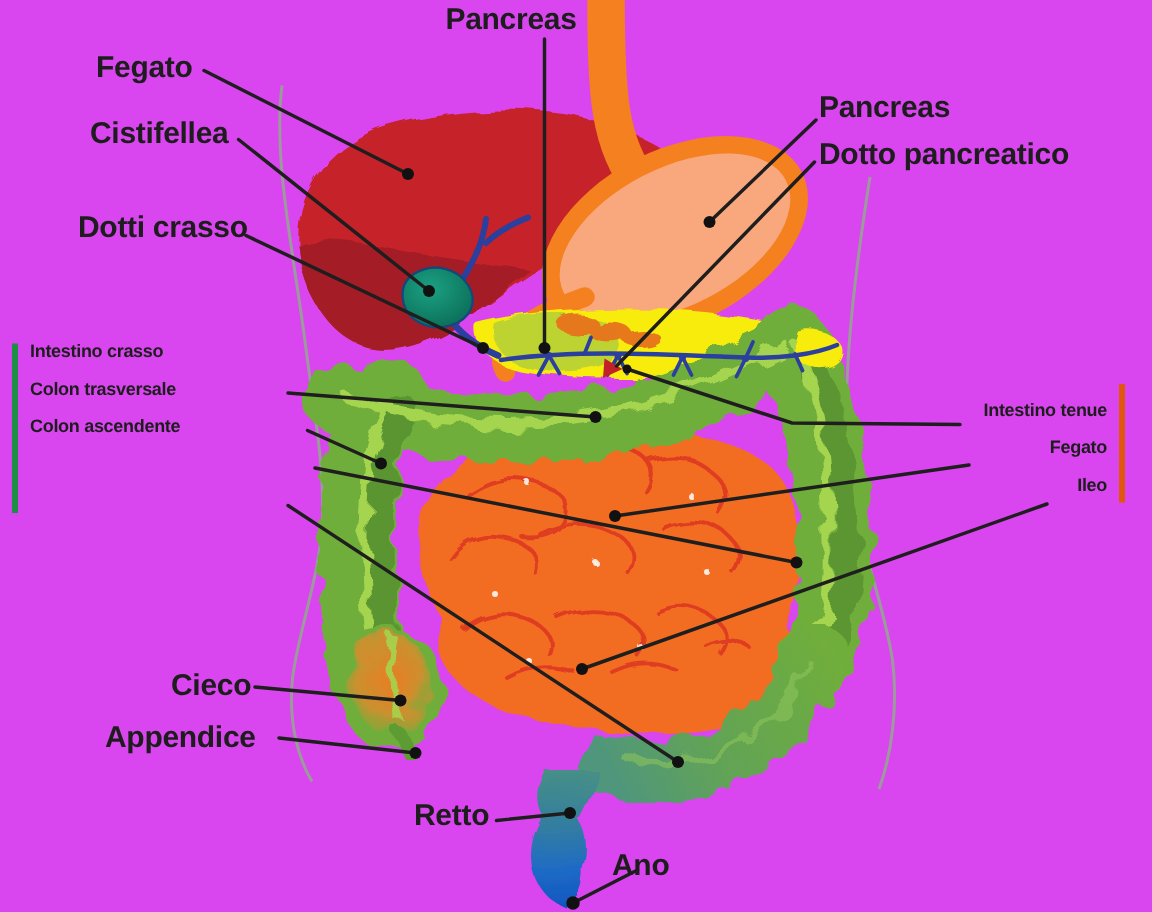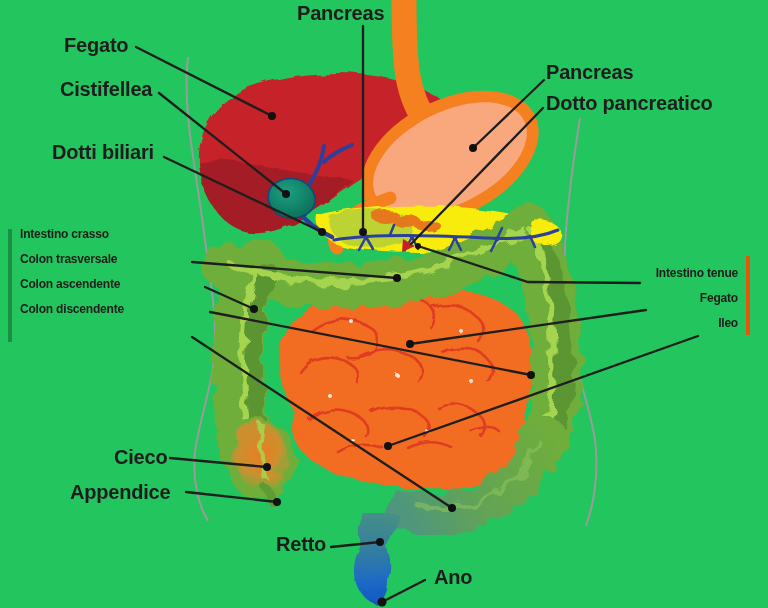--- a/index.html
+++ b/index.html
@@ -1,16 +1,16 @@
 <!DOCTYPE html>
 <html><head>
 <meta charset="utf-8">
 <style>
   html,body{margin:0;padding:0;background:#fff;}
-  #stage{position:relative;width:768px;height:608px;background:#22c55e;overflow:hidden;
+  #stage{position:relative;width:768px;height:608px;background:#d946ef;overflow:hidden;
          font-family:"Liberation Sans",sans-serif;}
   #art{position:absolute;left:0;top:0;z-index:1;}
   .lbl{position:absolute;z-index:2;font-weight:bold;font-size:20px;line-height:22px;
        color:#1d1d1d;letter-spacing:-0.2px;white-space:nowrap;}
   .group{position:absolute;z-index:2;}
   .group .row{height:25px;line-height:25px;font-weight:bold;font-size:12px;
               color:#1d1d1d;letter-spacing:-0.2px;white-space:nowrap;}
   .hdr-green{color:#1d8f44;}
   .hdr-orange{color:#e2570e;}
   #grp-crasso{left:20px;top:222px;text-align:left;}
@@ -20,21 +20,21 @@
   #bar-tenue{right:18px;top:256px;height:79px;background:#e2570e;}
   #lbl-pancreas{left:297px;top:2px;}
   #lbl-fegato{left:64px;top:34px;}
   #lbl-cistifellea{left:60px;top:78px;}
   #lbl-dotti-biliari{left:52px;top:141px;}
   #lbl-stomaco{left:546px;top:61px;}
   #lbl-dotto-pancreatico{left:546px;top:92px;}
   #lbl-cieco{left:114px;top:446px;}
   #lbl-appendice{left:70px;top:481px;}
   #lbl-retto{left:276px;top:533px;}
-  #lbl-ano{left:434px;top:566px;}
+  #lbl-ano{left:408px;top:566px;}
 </style>
 </head>
 <body>
 
 <div id="stage">
 
 <svg id="art" width="768" height="608" viewBox="0 0 768 608">
   <defs>
     <filter id="rough" x="-25%" y="-25%" width="150%" height="150%">
       <feTurbulence type="fractalNoise" baseFrequency="0.045" numOctaves="2" seed="4" result="n"></feTurbulence>
@@ -207,29 +207,28 @@
     <circle cx="267" cy="467" r="4"></circle>
         <circle cx="277" cy="502" r="4"></circle>
     <circle cx="380" cy="542" r="4"></circle>
         <circle cx="382" cy="602" r="4.5"></circle>
   </g>
 </svg>
 
 <div class="lbl" id="lbl-pancreas">Pancreas</div>
 <div class="lbl" id="lbl-fegato">Fegato</div>
 <div class="lbl" id="lbl-cistifellea">Cistifellea</div>
-<div class="lbl" id="lbl-dotti-biliari">Dotti biliari</div>
+<div class="lbl" id="lbl-dotti-biliari">Dotti crasso</div>
 <div class="lbl" id="lbl-stomaco">Pancreas</div>
 <div class="lbl" id="lbl-dotto-pancreatico">Dotto pancreatico</div>
 
 <div class="group" id="grp-crasso">
   <div class="row hdr-green">Intestino crasso</div>
   <div class="row">Colon trasversale</div>
   <div class="row">Colon ascendente</div>
-  <div class="row">Colon discendente</div>
 </div>
 <div class="vbar" id="bar-crasso"></div>
 
 <div class="group" id="grp-tenue">
   <div class="row hdr-orange">Intestino tenue</div>
   <div class="row">Fegato</div>
   <div class="row">Ileo</div>
 </div>
 <div class="vbar" id="bar-tenue"></div>
 

